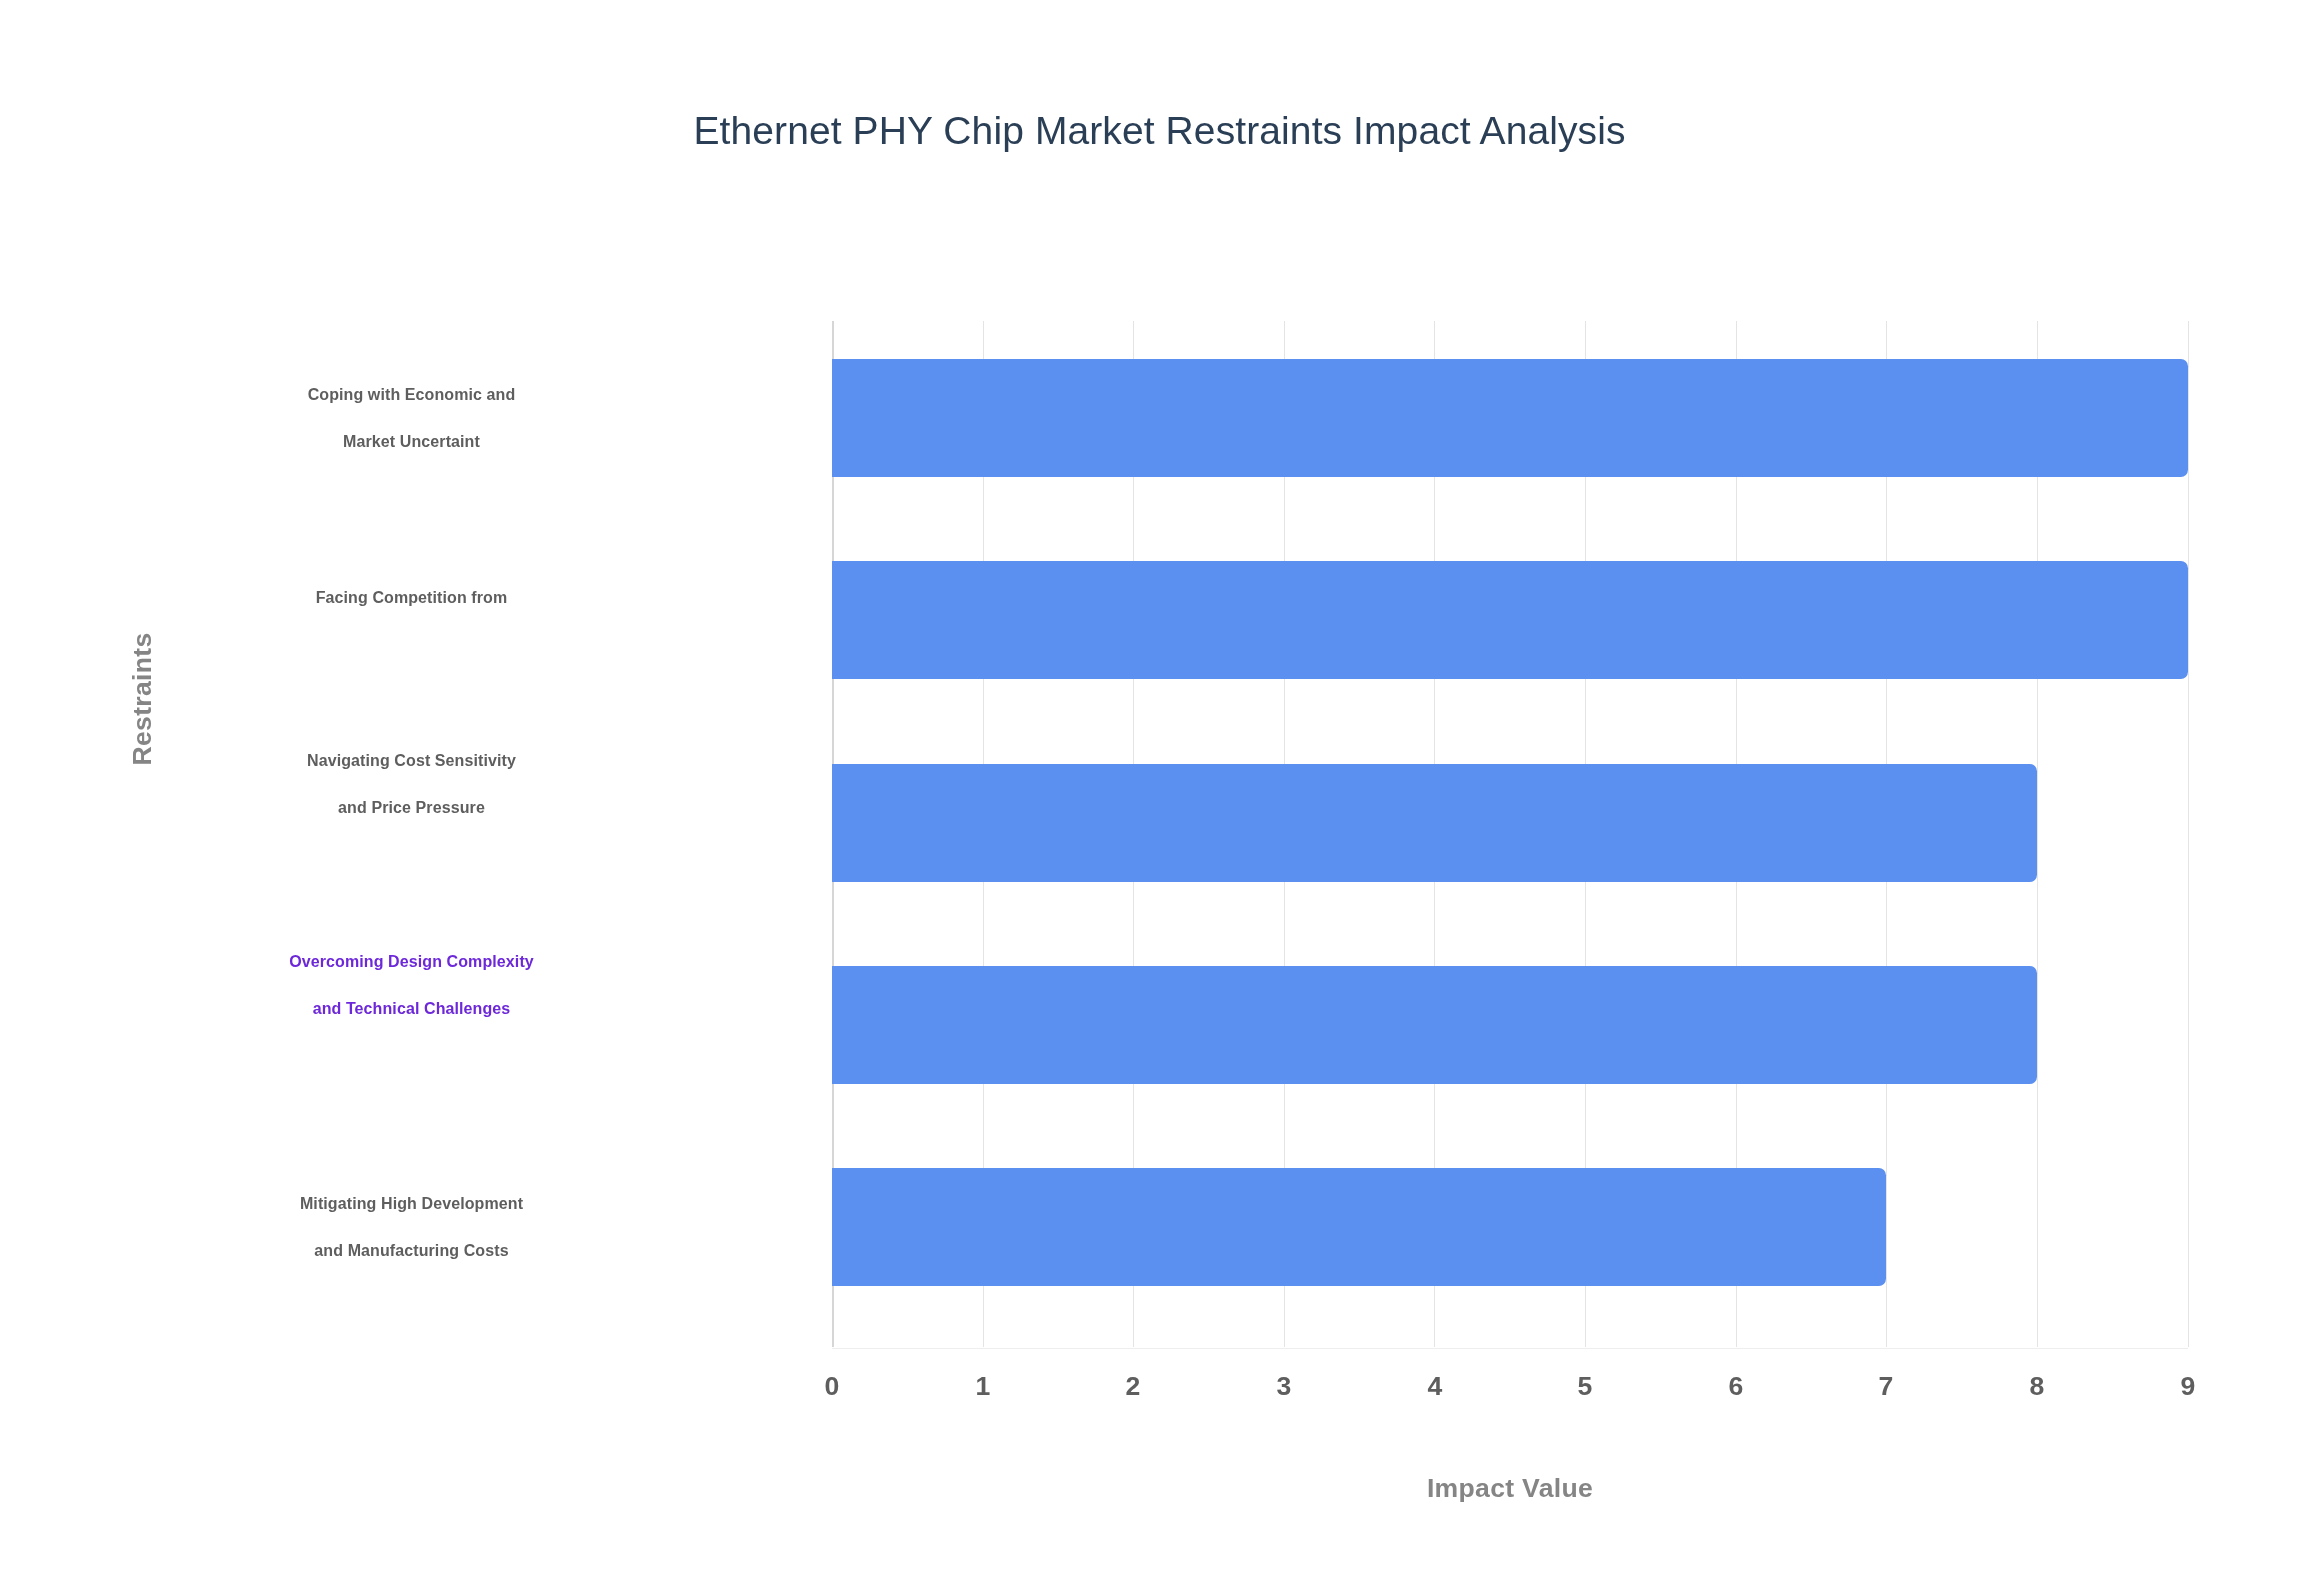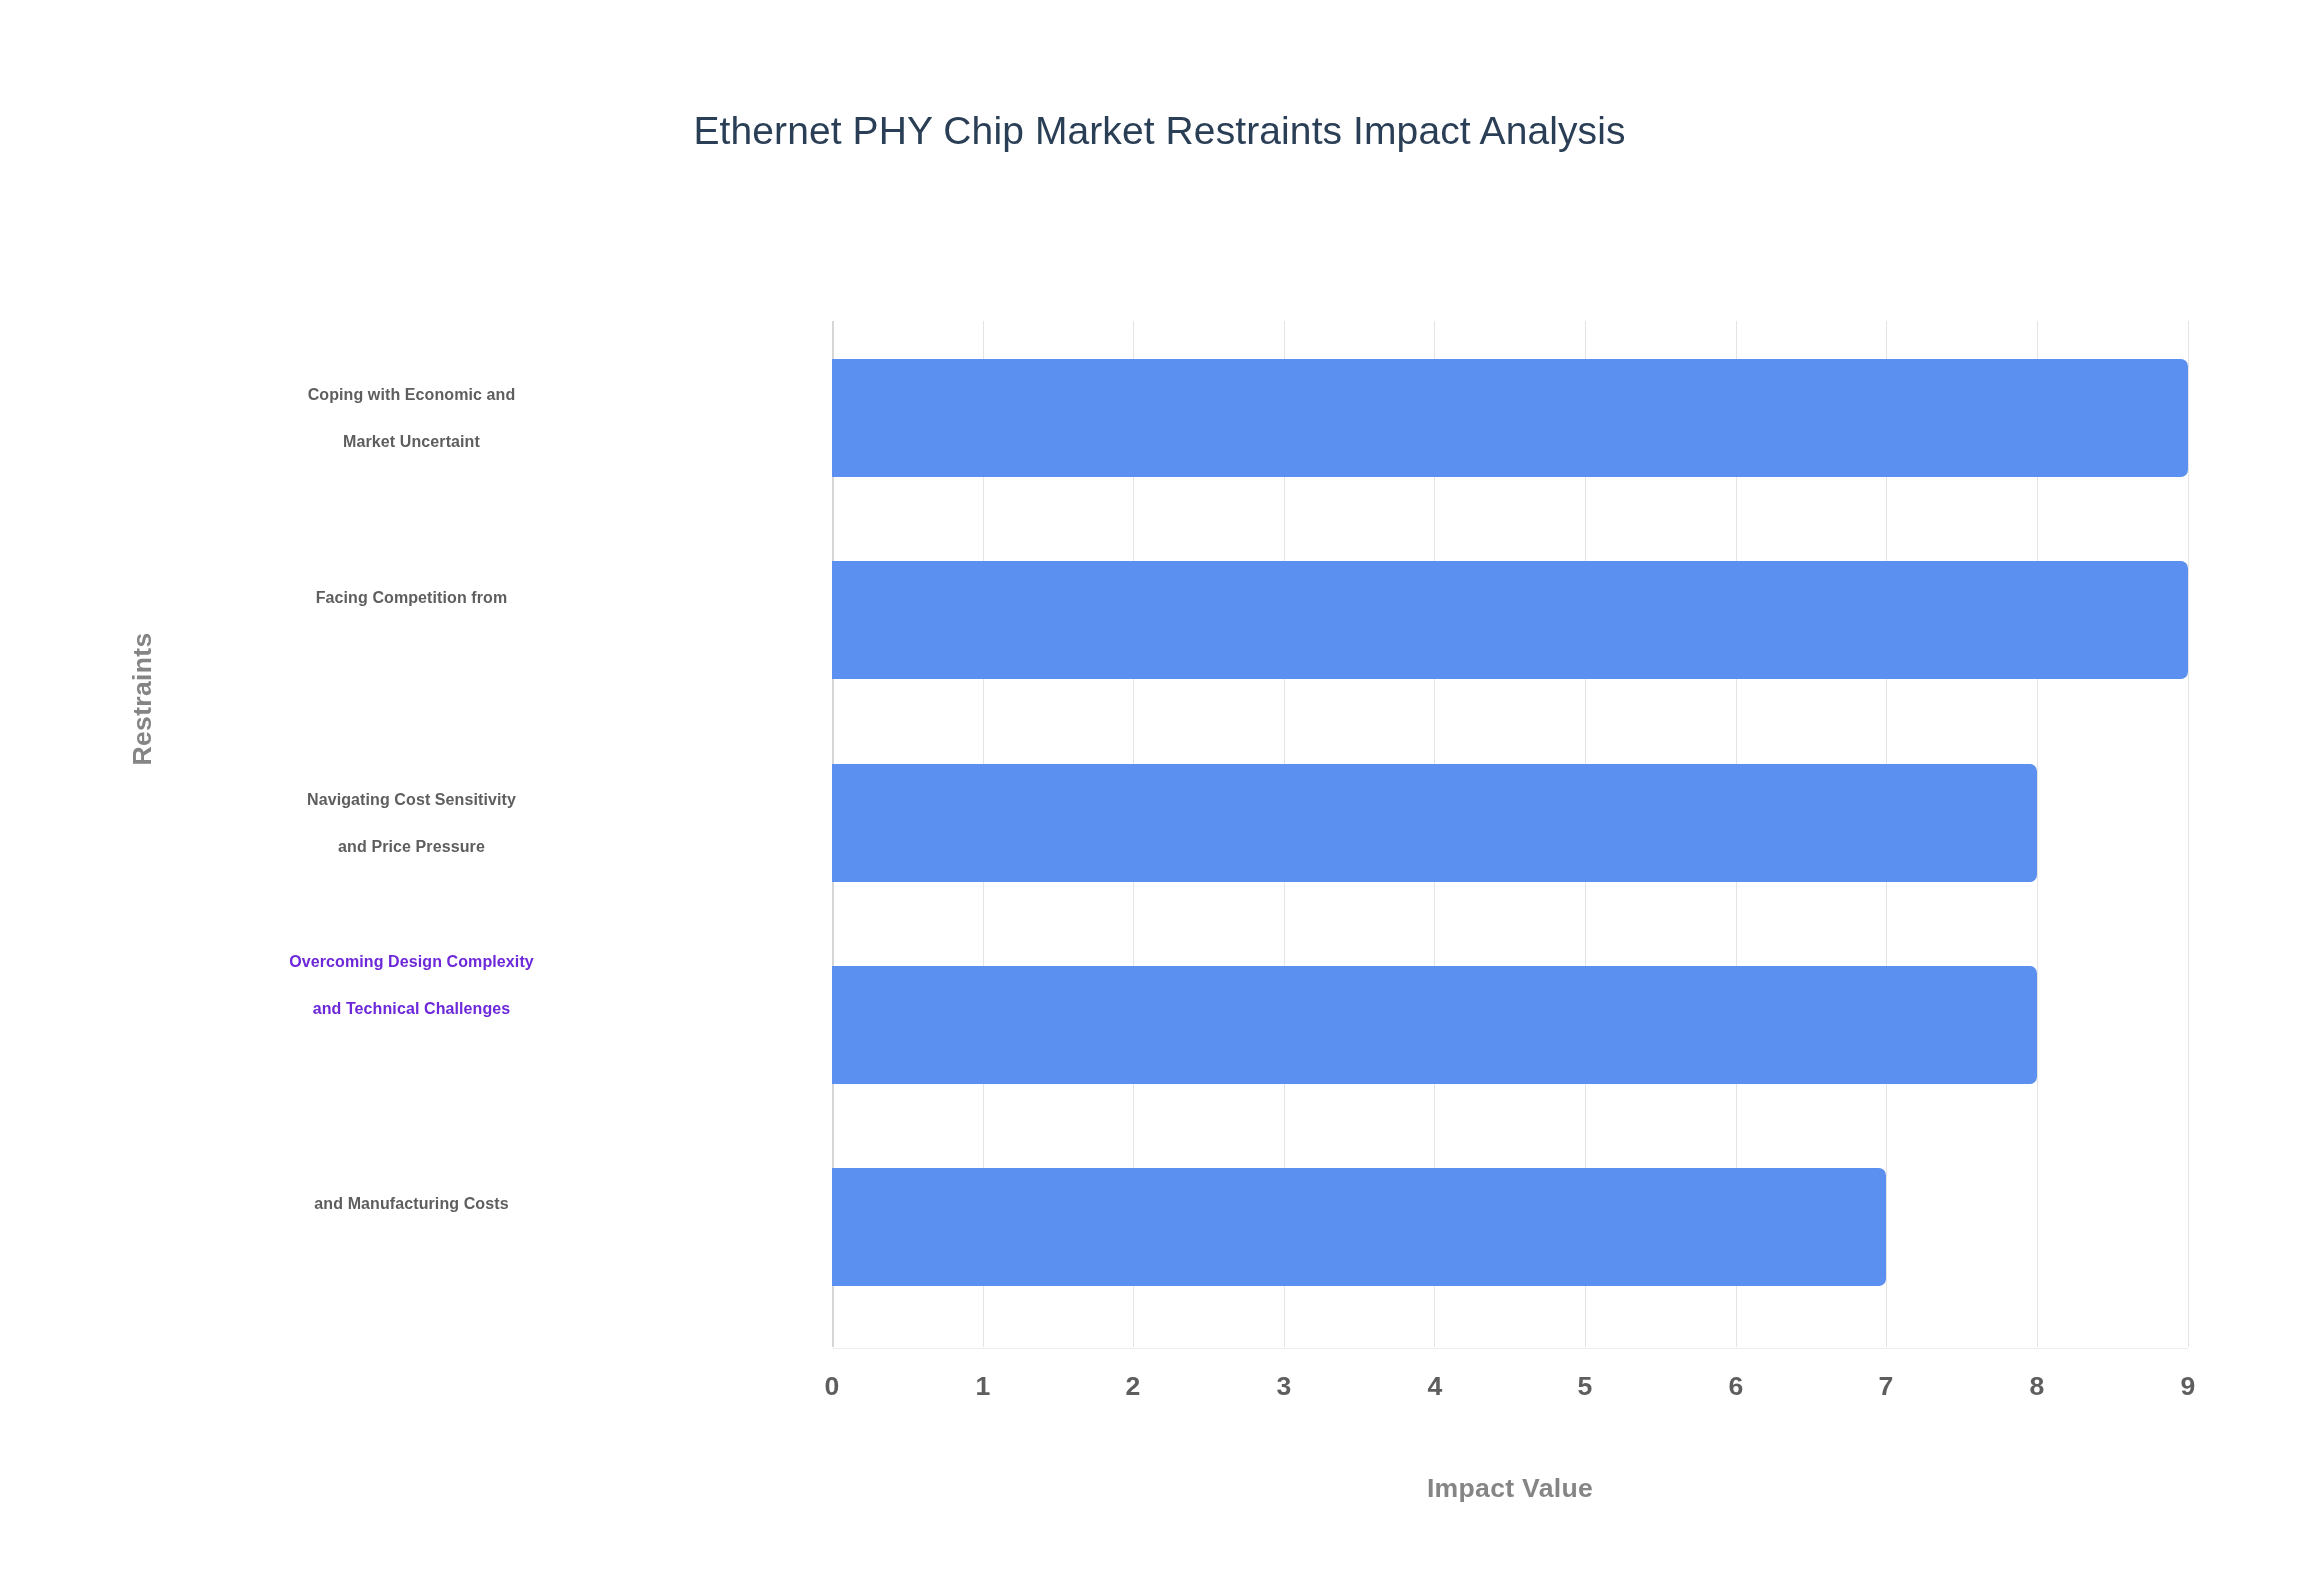--- a/index.html
+++ b/index.html
@@ -180,29 +180,30 @@
   <div id="baseline"></div>
 
   <div id="category-labels">
       <div class="cat-label" style="top: 371px; color: rgb(94, 94, 94);">
         <span class="l2">Coping with Economic and</span>
         <span class="l2">Market Uncertaint</span>
       </div>
       <div class="cat-label" style="top: 574px; color: rgb(94, 94, 94);">
         <span class="l2">Facing Competition from</span>
       </div>
-      <div class="cat-label" style="top: 776px; color: rgb(94, 94, 94);">
+      <div class="cat-label" style="top: 737px; color: rgb(94, 94, 94);">
         <span class="l2">Navigating Cost Sensitivity</span>
         <span class="l2">and Price Pressure</span>
       </div>
       <div class="cat-label" style="top: 938px; color: #6d28d9;">
         <span class="l2">Overcoming Design Complexity</span>
         <span class="l2">and Technical Challenges</span>
       </div>
       <div class="cat-label" style="top: 1180px; color: rgb(94, 94, 94);">
+        <span class="l2">Mitigating High Development</span>
         <span class="l2">and Manufacturing Costs</span>
       </div>
     </div>
   <div id="tick-labels">
       <div class="tick-label" style="left: 832px; color: rgb(94, 94, 94);">0</div>
       <div class="tick-label" style="left: 983px; color: rgb(94, 94, 94);">1</div>
       <div class="tick-label" style="left: 1133px; color: rgb(94, 94, 94);">2</div>
       <div class="tick-label" style="left: 1284px; color: rgb(94, 94, 94);">3</div>
       <div class="tick-label" style="left: 1435px; color: rgb(94, 94, 94);">4</div>
       <div class="tick-label" style="left: 1585px; color: rgb(94, 94, 94);">5</div>

